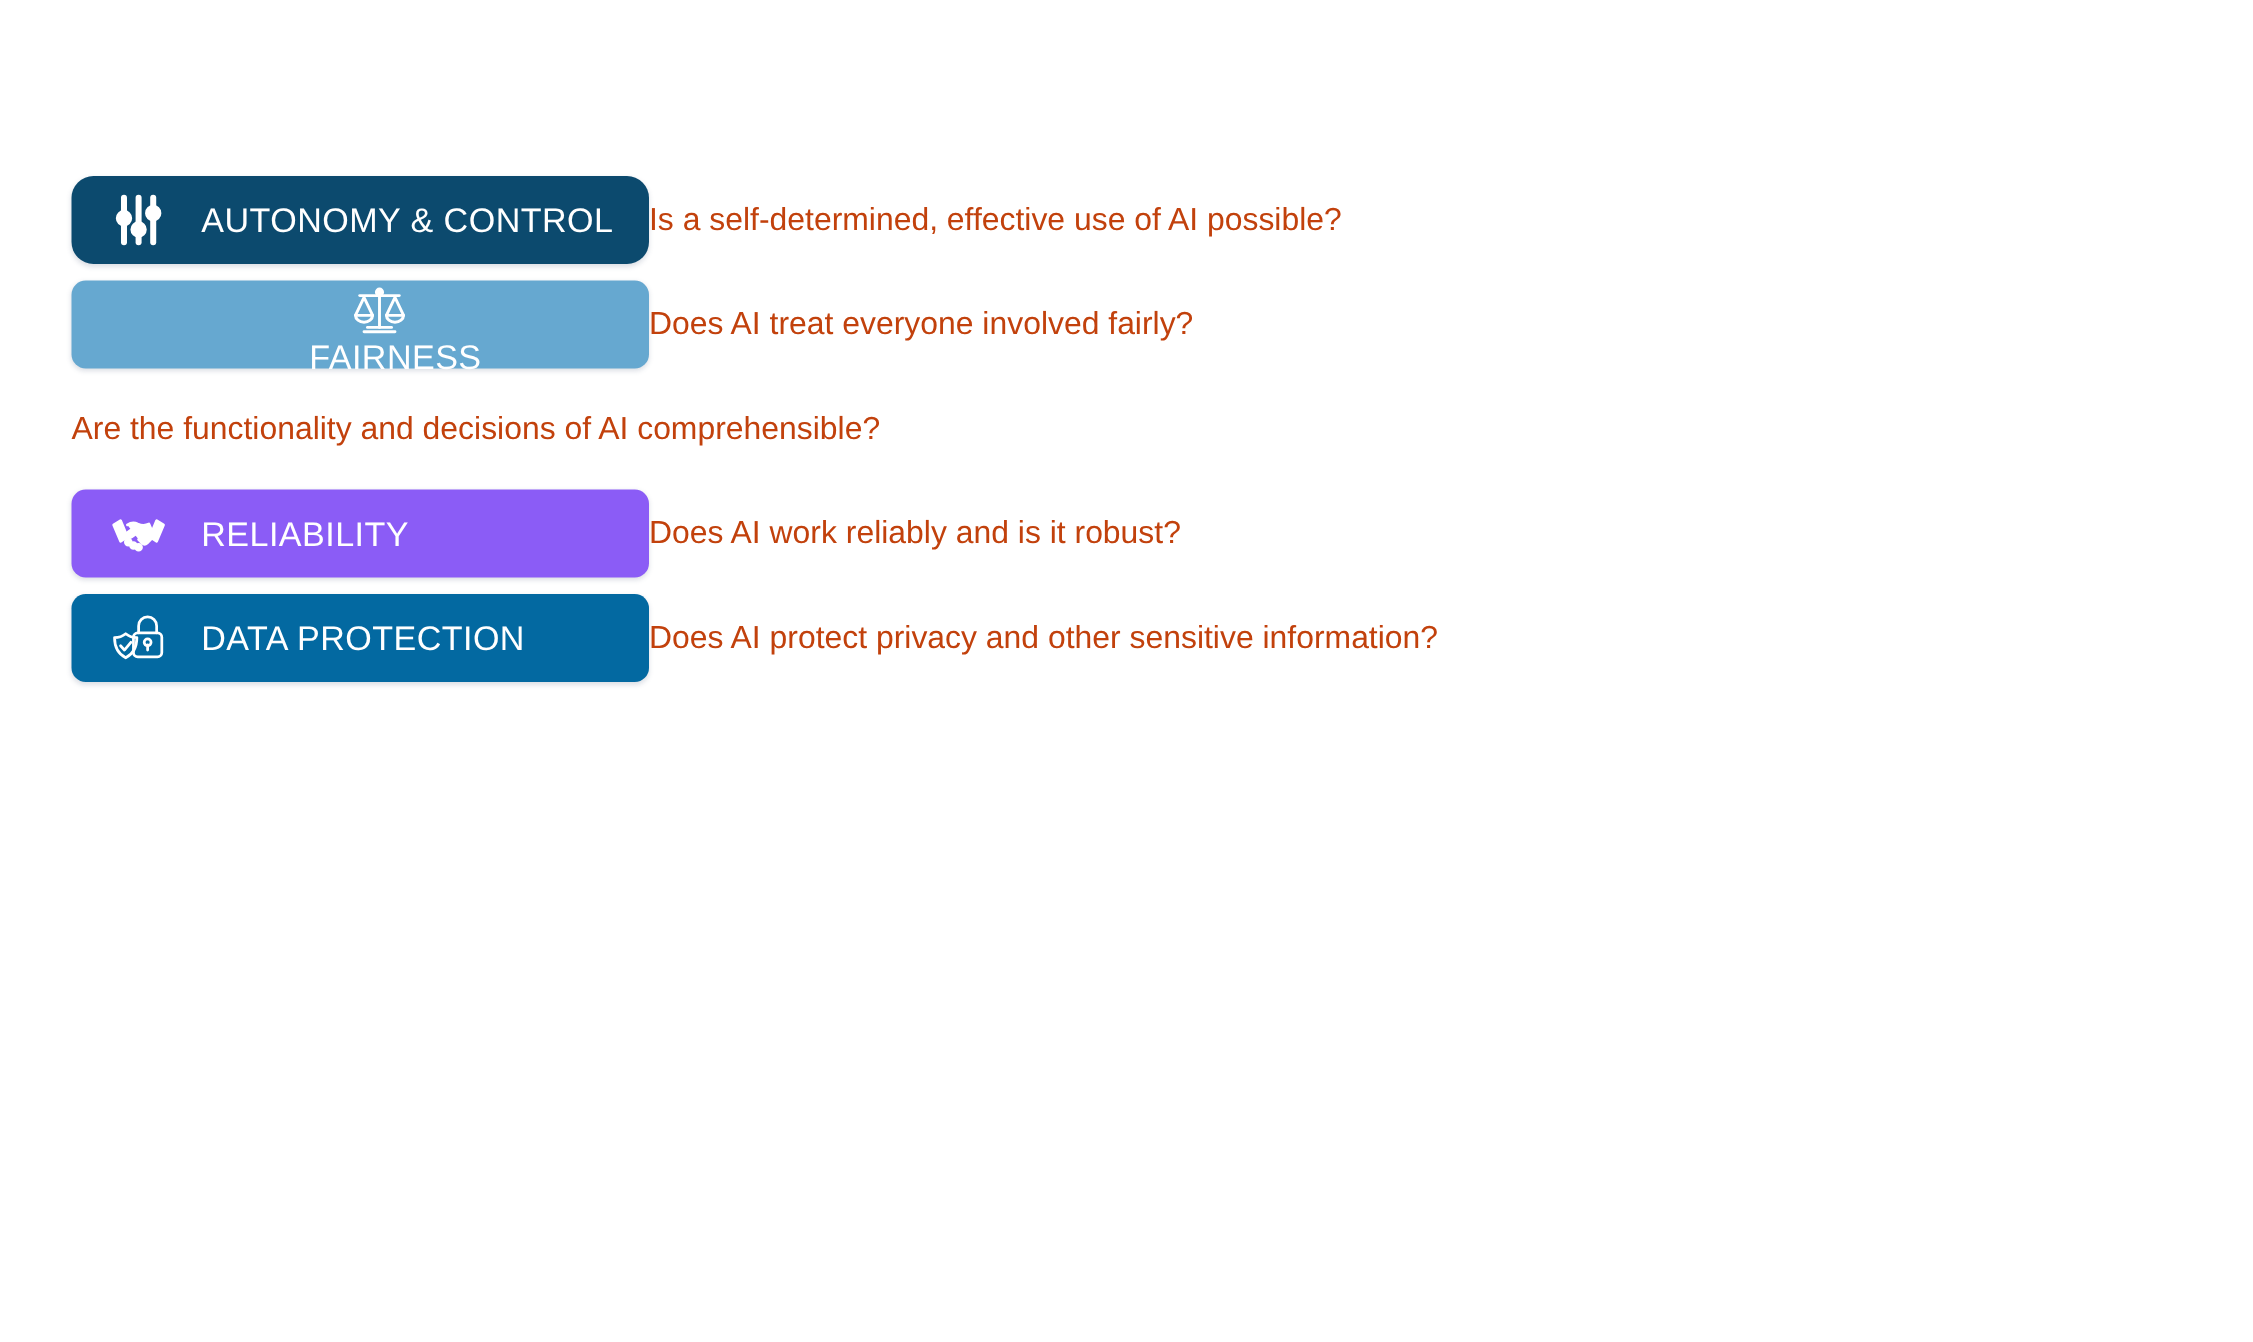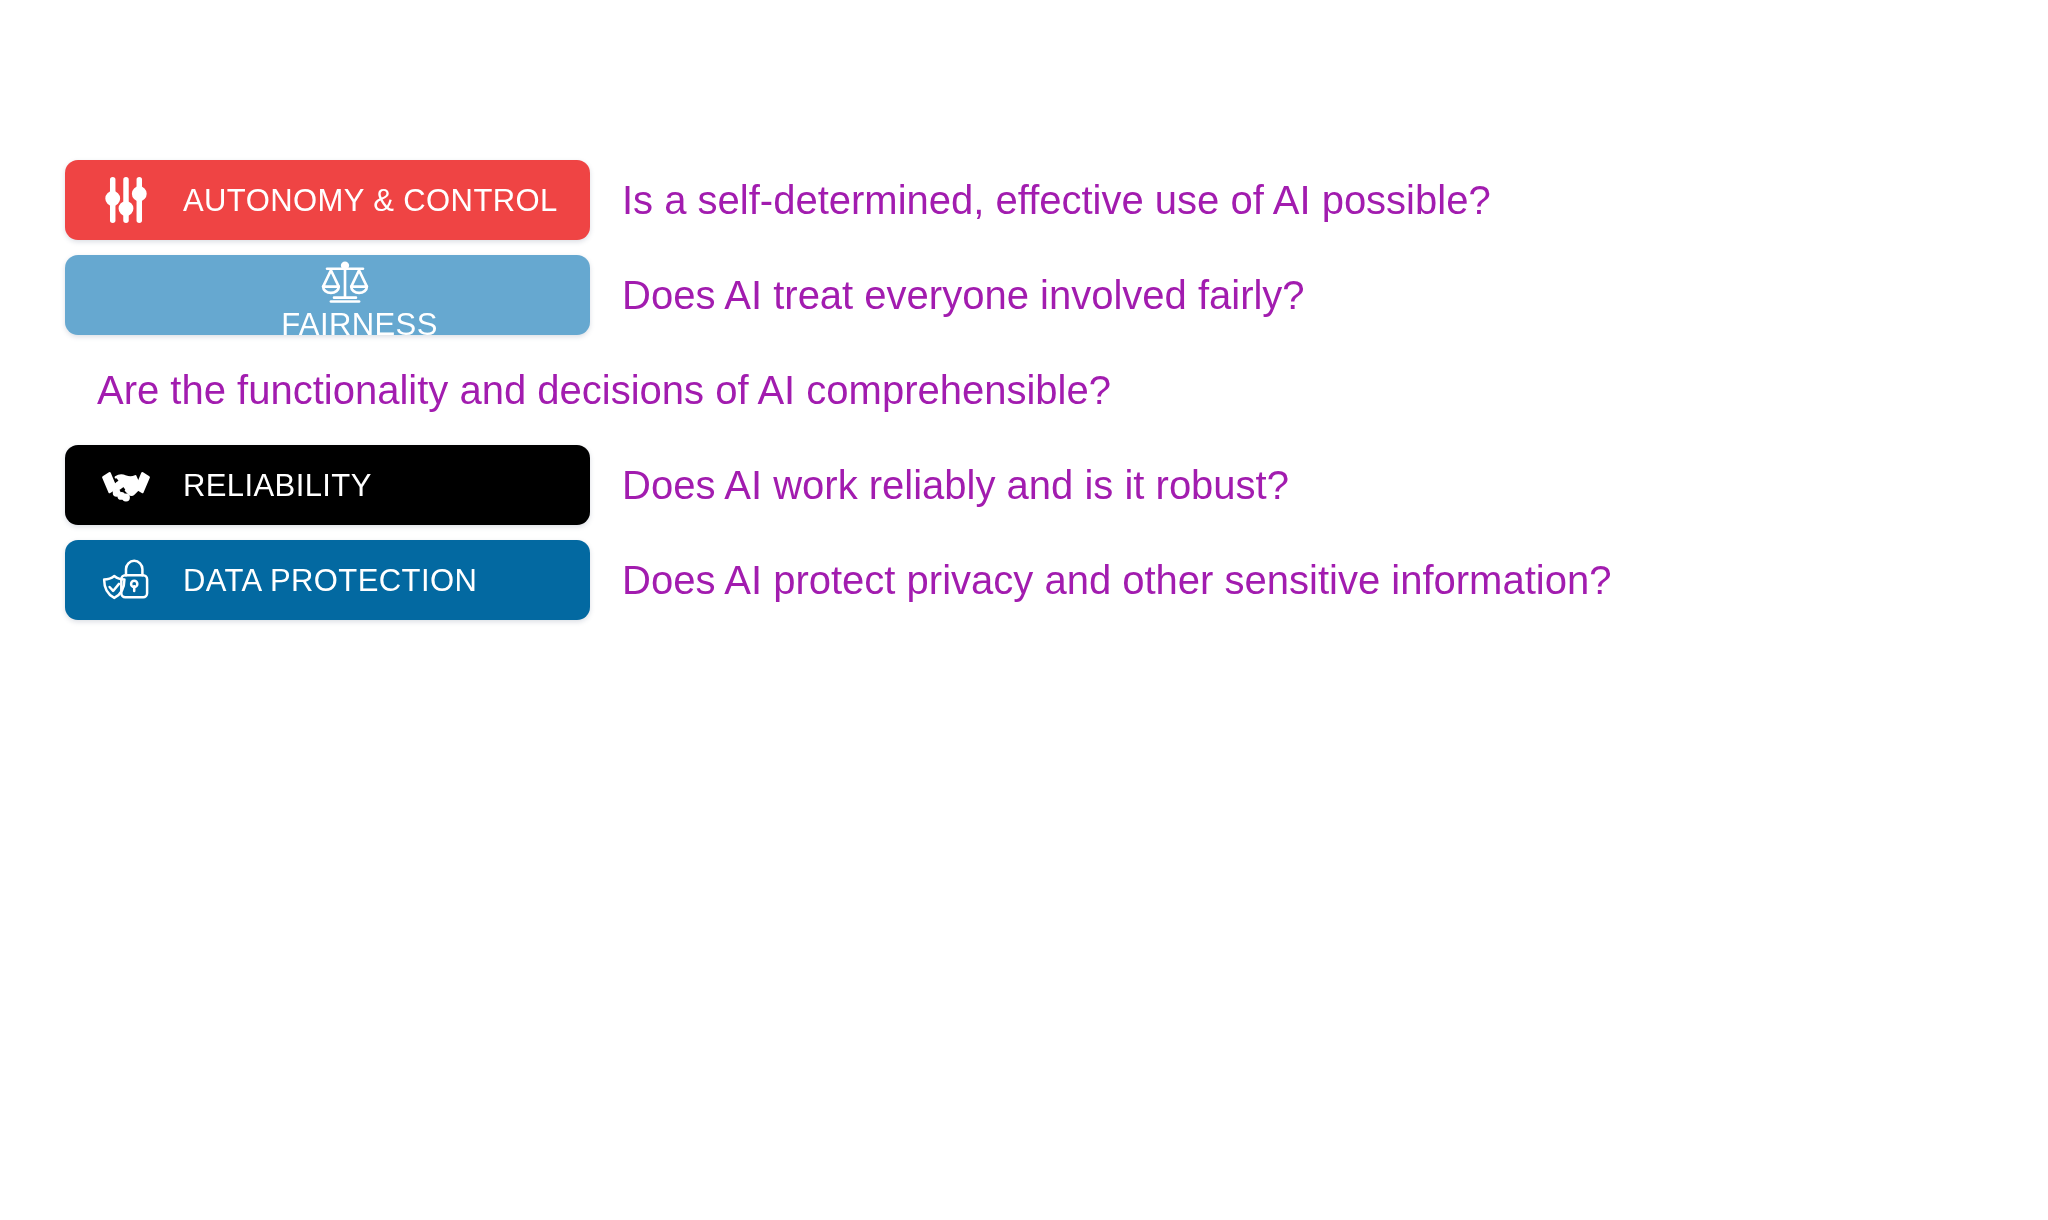--- a/index.html
+++ b/index.html
@@ -68,35 +68,34 @@
     margin-left: 30px;
     color: #ffffff;
     font-size: 31px;
     letter-spacing: 0.4px;
     font-weight: 400;
     white-space: nowrap;
     line-height: 1;
   }
 
   .question {
-    margin-left: 32px;
-    color: #a21caf;
-    font-size: 40px;
+    color: #c2410c;
+    font-size: 29px;
     font-weight: 400;
     white-space: nowrap;
     line-height: 1;
   }
 </style>
 </head>
 <body style="background: rgb(255, 255, 255);">
 
 <div id="board">
   <div class="rows">
       <div class="row">
-        <div class="pill" style="background: #ef4444;">
+        <div class="pill" style="background: #0c4a6e; border-radius: 20px;">
           <span class="pill-icon">
     <svg viewBox="0 0 64 64" fill="none" stroke="#fff" stroke-width="7" stroke-linecap="round">
       <line x1="15" y1="6" x2="15" y2="58"></line>
       <line x1="32" y1="6" x2="32" y2="58"></line>
       <line x1="49" y1="6" x2="49" y2="58"></line>
       <circle cx="15" cy="30" r="7.5" fill="#fff" stroke="#fff" stroke-width="4"></circle>
       <circle cx="32" cy="43" r="7.5" fill="#fff" stroke="#fff" stroke-width="4"></circle>
       <circle cx="49" cy="24" r="7.5" fill="#fff" stroke="#fff" stroke-width="4"></circle>
     </svg>
           </span>
@@ -120,21 +119,21 @@
     </svg>
           </span>
           <span class="pill-label">FAIRNESS</span>
         </div>
         <div class="question">Does AI treat everyone involved fairly?</div>
       </div>
       <div class="row">
         <div class="question">Are the functionality and decisions of AI comprehensible?</div>
       </div>
       <div class="row">
-        <div class="pill" style="background: #000000;">
+        <div class="pill" style="background: #8b5cf6;">
           <span class="pill-icon">
     <svg viewBox="0 0 64 64" fill="none" stroke="#fff" stroke-width="3.2" stroke-linecap="round" stroke-linejoin="round">
       <path d="M3 22 L11 17 L19 36 L11 41 Z" fill="#fff"></path>
       <path d="M61 22 L53 17 L45 36 L53 41 Z" fill="#fff"></path>
       <path d="M19 22 q6 -4 12 -1 q7 3 13 0 l6 14 -8 8 q-3 3 -6 0 l-4 -4" fill="#fff" stroke="#fff"></path>
       <path d="M30 23 l-10 7 q-3 2 -1 5 q2 3 5 1 l7 -5" fill="#fff" stroke="#fff"></path>
       <circle cx="20" cy="42" r="3.4" fill="#fff"></circle>
       <circle cx="26" cy="46" r="3.4" fill="#fff"></circle>
       <circle cx="32" cy="48" r="3.4" fill="#fff"></circle>
     </svg>

